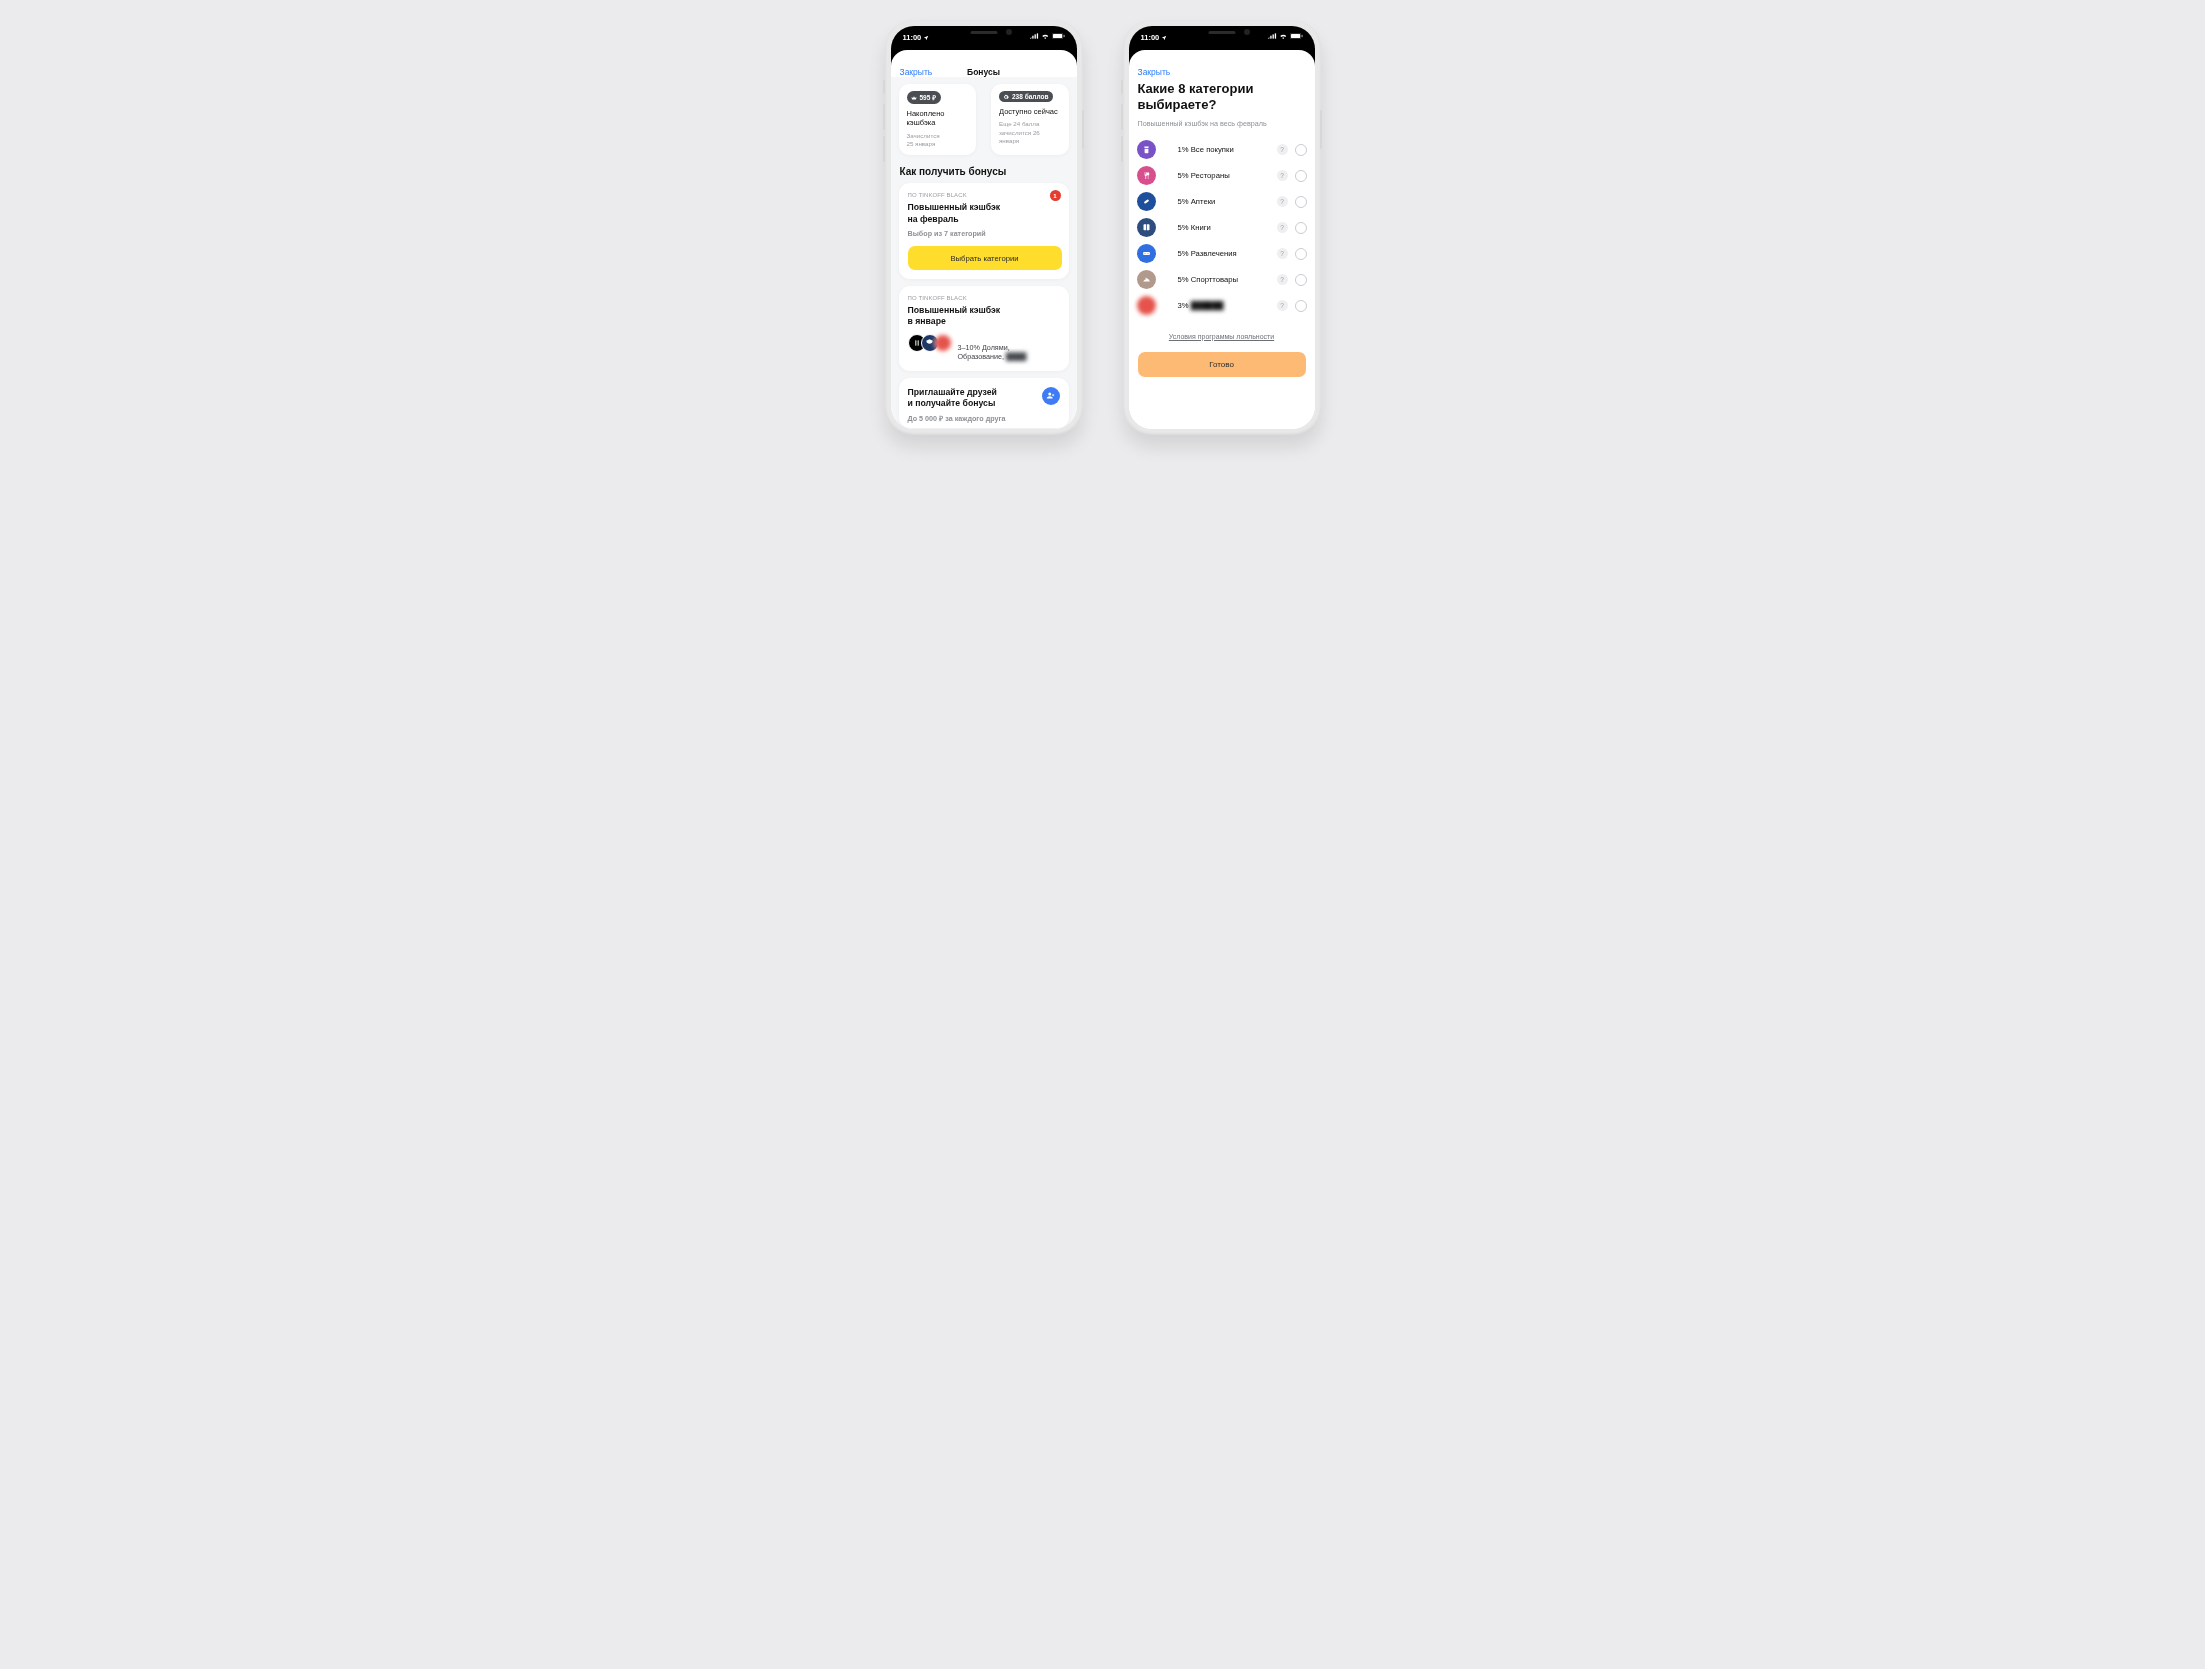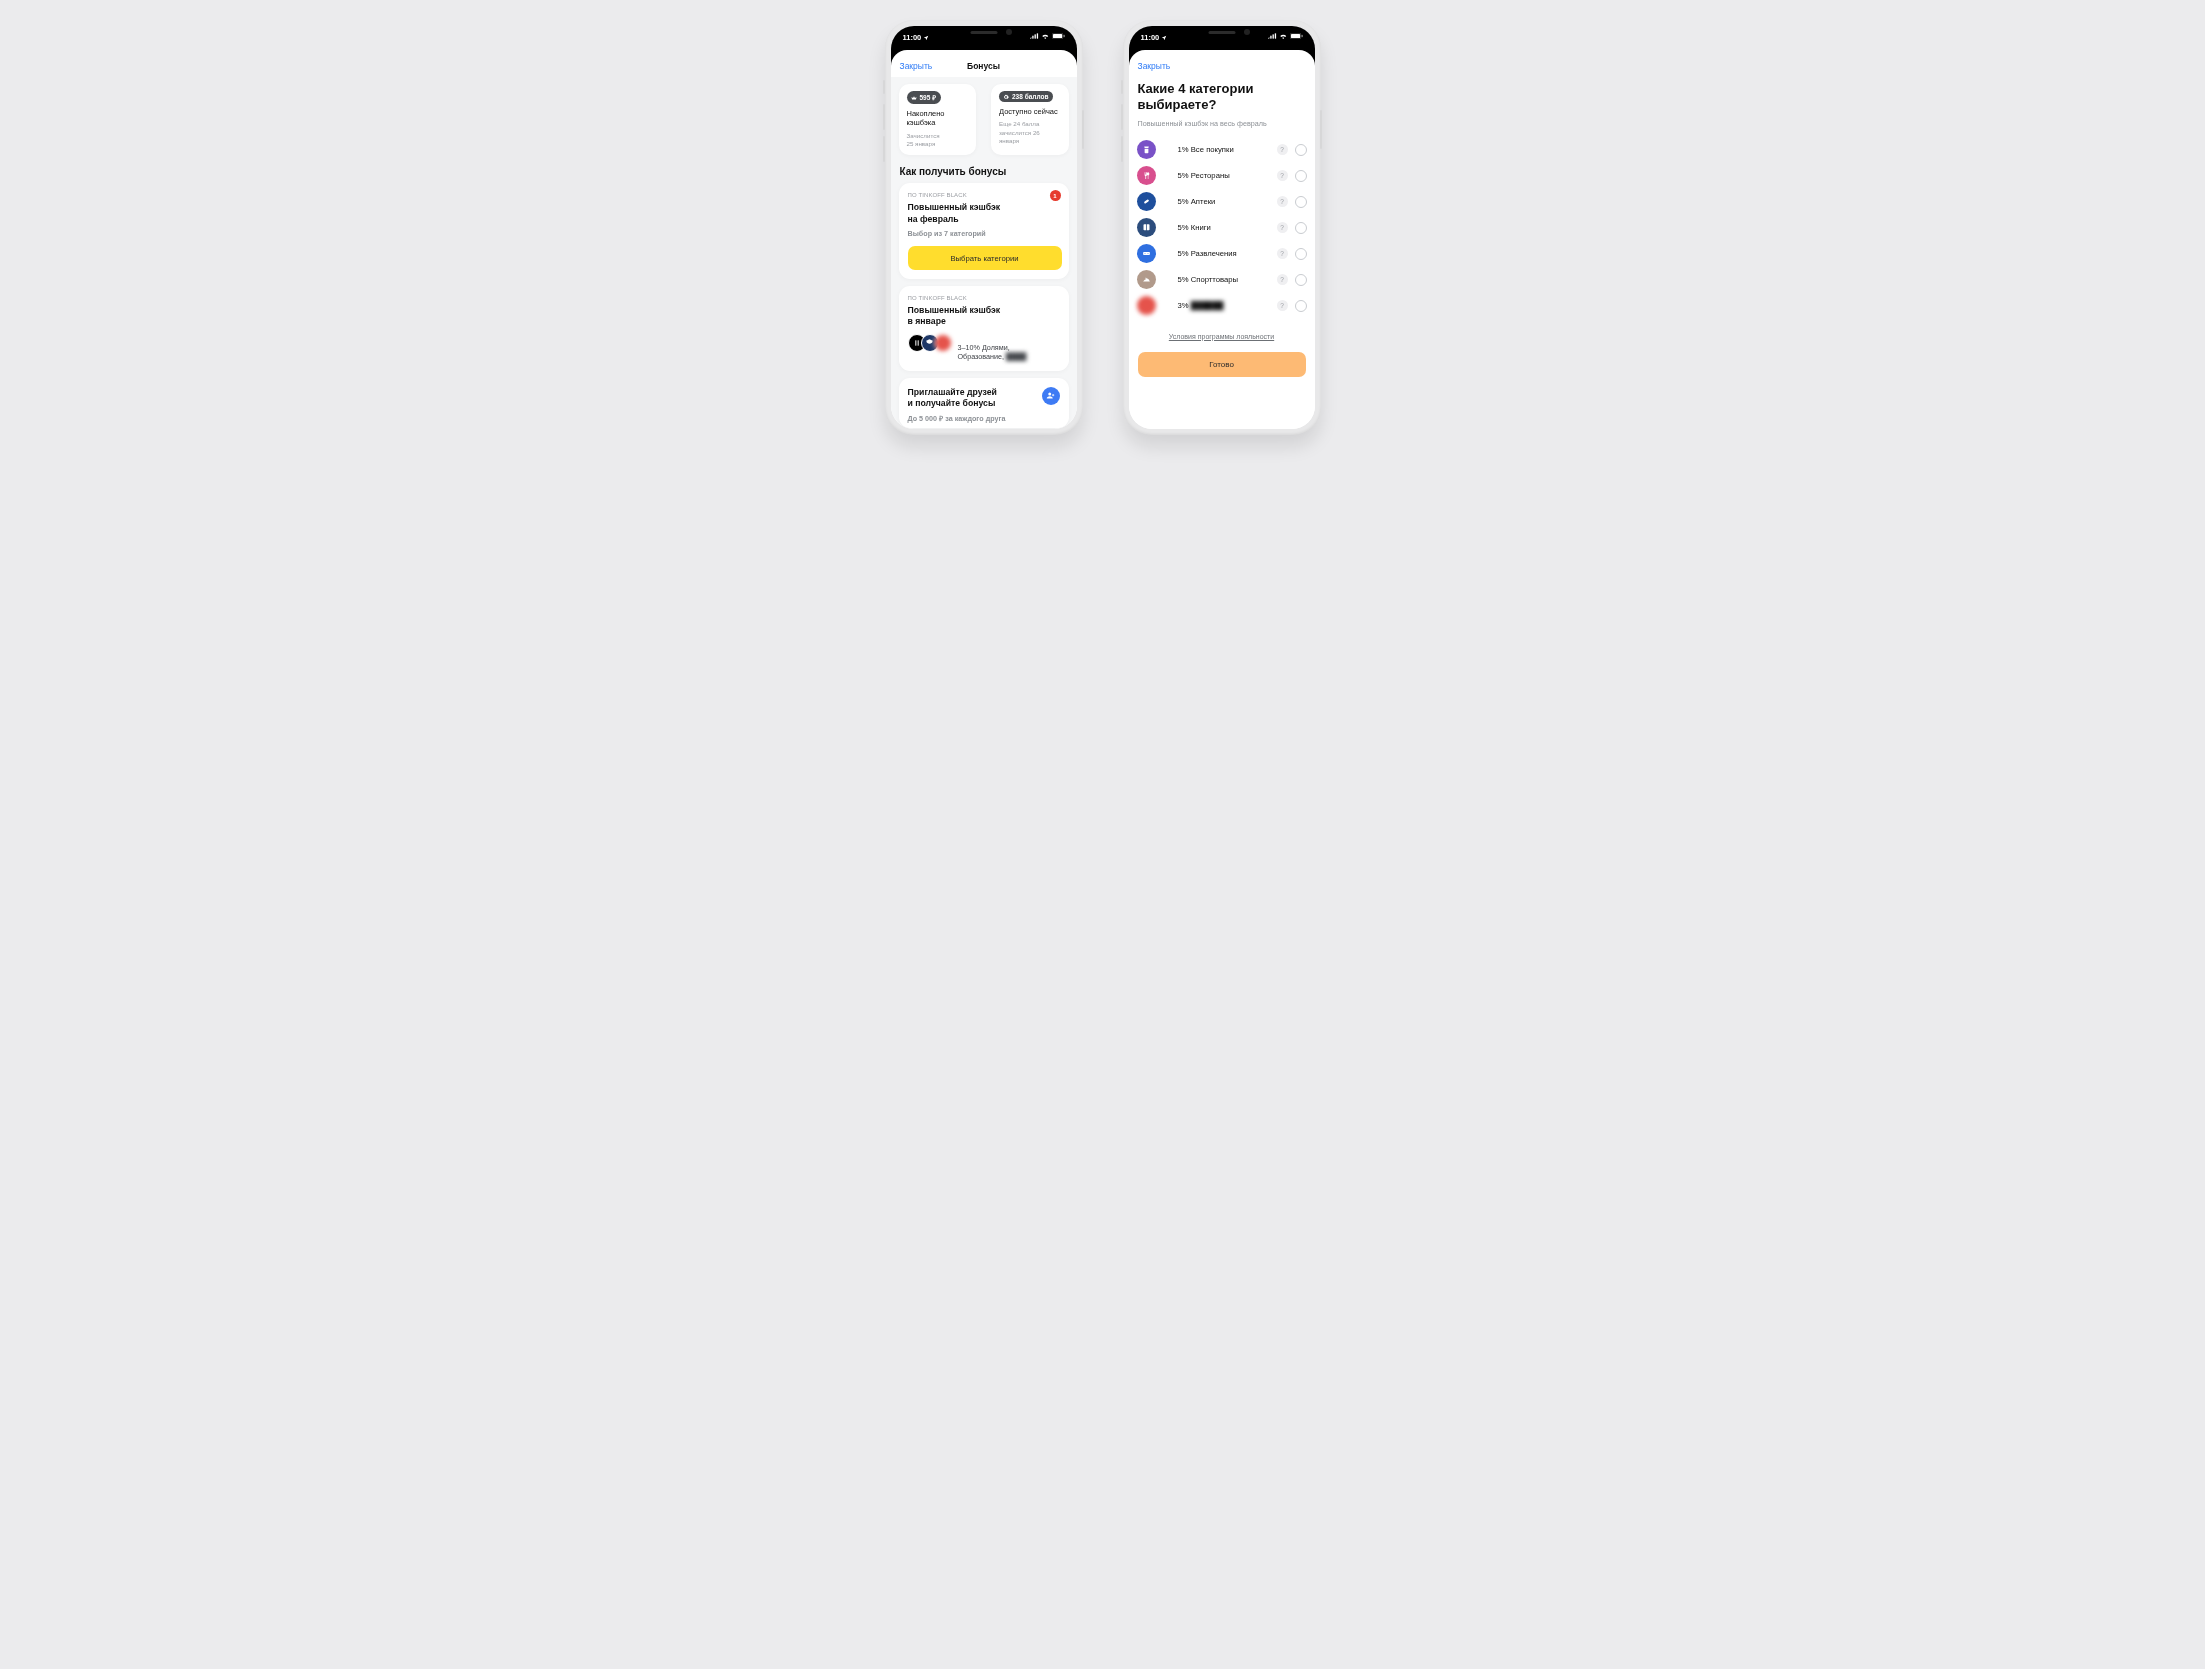--- a/index.html
+++ b/index.html
@@ -85,21 +85,21 @@
     height:22px; background:#fff;
     border-top-left-radius:16px; border-top-right-radius:16px;
   }
 
   
   .nav {
     position: relative;
     z-index: 2;
     margin-top: -16px;
     height: 22px;
-    display: flex; align-items: center;
+    display: flex; align-items: flex-end;
     padding: 0 9px;
   }
   .nav .close { color:#307cf6; font-size:8.5px; }
   .nav .title { position:absolute; left:0; right:0; text-align:center; font-weight:600; font-size:8.5px; color:#111; pointer-events:none;}
 
   .content {
     flex:1; overflow:hidden;
     background:#f5f6f7;
     padding: 7px 8px 8px 8px;
   }
@@ -345,21 +345,21 @@
             <rect x="25" y="4" width="2.5" height="5" rx="1.2" fill="#fff" opacity=".6"></rect>
           </svg>
       </div>
     </div>
 
     <div class="nav">
       <span class="close">Закрыть</span>
     </div>
 
     <div class="content white">
-      <div class="big-title">Какие 4 категории выбираете?</div>
+      <div class="big-title">Какие 8 категории выбираете?</div>
       <div class="big-sub">Повышенный кэшбэк на весь февраль</div>
 
       <div id="cat-list">
           <div class="cat">
             <div class="ico" style="background:#7a52c7">
               <svg width="9" height="9" viewBox="0 0 24 24" fill="#fff">
                 <path d="M6 4h12l-1 4H7L6 4zm1 6h10v10a2 2 0 01-2 2H9a2 2 0 01-2-2V10z"></path>
               </svg>
             </div>
             <div class="label">1% Все покупки</div>

